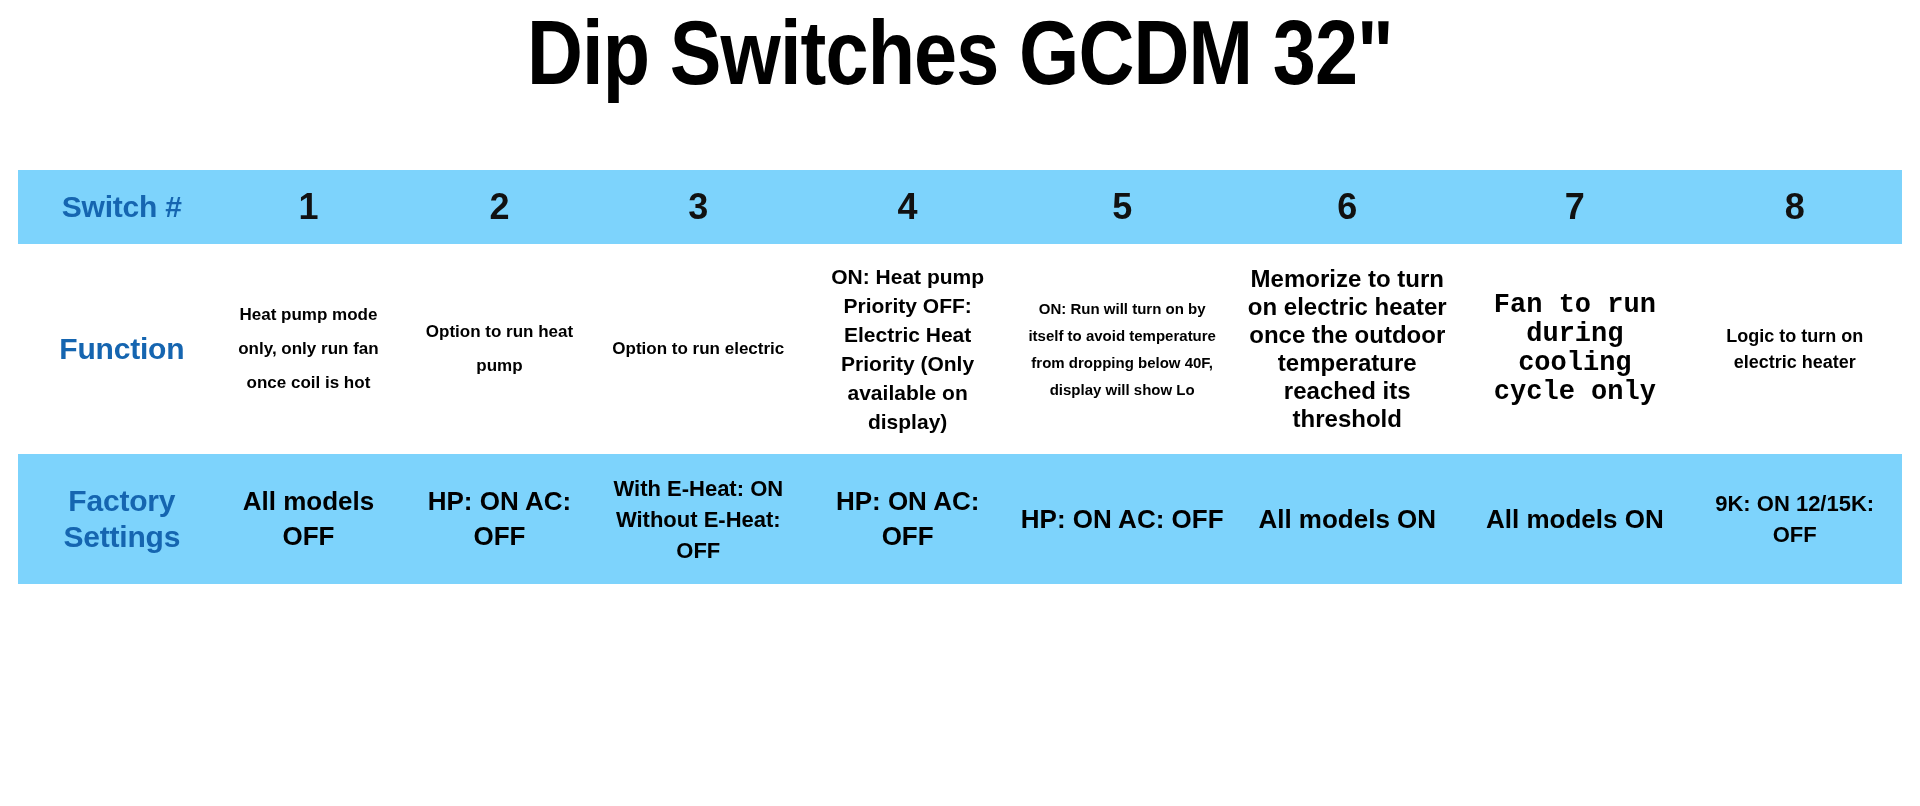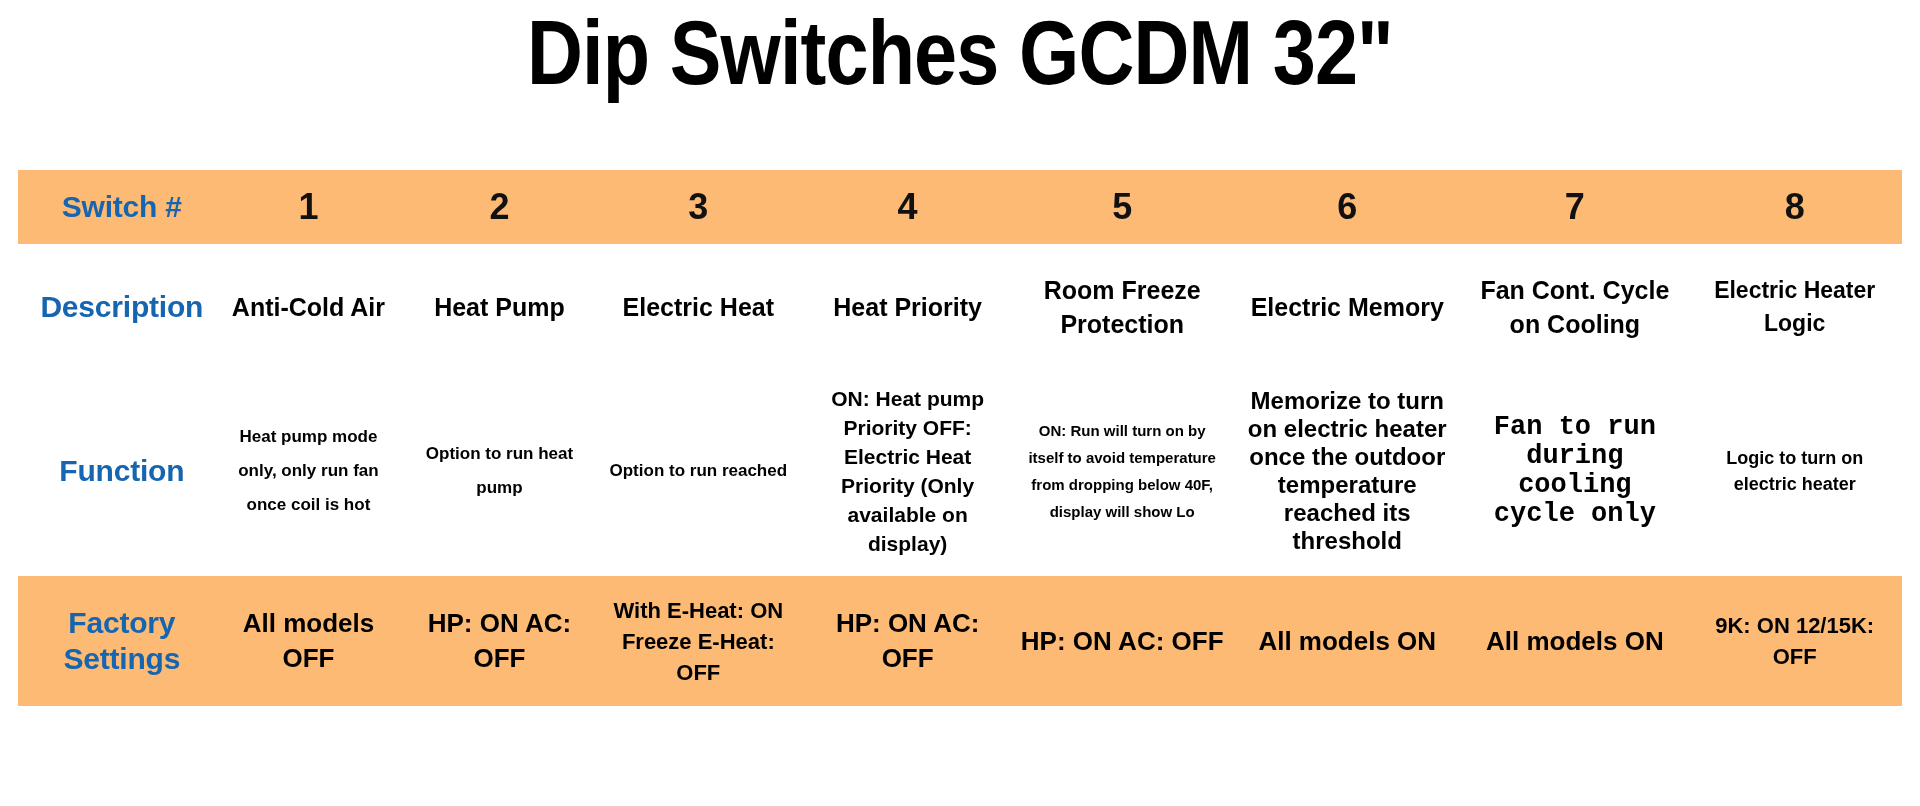--- a/index.html
+++ b/index.html
@@ -50,21 +50,21 @@
     table-layout: fixed;
   }
 
   .table td {
     padding: 0;
     vertical-align: middle;
     text-align: center;
   }
 
   .row-band {
-    background: #fdba74;
+    background: #7dd3fc;
   }
   .row-plain {
     background: #ffffff;
   }
 
   .rowlabel {
     color: #1565b0;
     font-weight: bold;
     font-size: 30px;
     line-height: 38px;
@@ -163,52 +163,41 @@
       <td class="hdr-cell">1</td>
       <td class="hdr-cell">2</td>
       <td class="hdr-cell">3</td>
       <td class="hdr-cell">4</td>
       <td class="hdr-cell">5</td>
       <td class="hdr-cell">6</td>
       <td class="hdr-cell">7</td>
       <td class="hdr-cell">8</td>
     </tr>
 
-    <tr class="row-desc row-plain">
-      <td class="rowlabel">Description</td>
-      <td class="desc-cell">Anti-Cold Air</td>
-      <td class="desc-cell">Heat Pump</td>
-      <td class="desc-cell">Electric Heat</td>
-      <td class="desc-cell">Heat Priority</td>
-      <td class="desc-cell">Room Freeze Protection</td>
-      <td class="desc-cell">Electric Memory</td>
-      <td class="desc-cell">Fan Cont. Cycle on Cooling</td>
-      <td class="desc-cell sm">Electric Heater Logic</td>
-    </tr>
 
     <tr class="row-func row-plain">
       <td class="rowlabel">Function</td>
       <td class="func-cell">Heat pump mode only, only run fan once coil is hot</td>
       <td class="func-cell">Option to run heat pump</td>
-      <td class="func-cell">Option to run reached</td>
+      <td class="func-cell">Option to run electric</td>
       <td class="func-cell s1">ON: Heat pump Priority OFF: Electric Heat Priority (Only available on display)</td>
       <td class="func-cell s2">ON: Run will turn on by itself to avoid temperature from dropping below 40F, display will show Lo</td>
       <td class="func-cell s3">Memorize to turn on electric heater once the outdoor temperature reached its threshold</td>
       <td class="func-cell s4">Fan to run during cooling cycle only</td>
       <td class="func-cell s5">Logic to turn on electric heater</td>
     </tr>
 
     <tr class="row-fact row-band">
       <td class="rowlabel rowlabel-2">
         <span>Factory</span><br>
         <span>Settings</span>
       </td>
       <td class="fact-cell">All models OFF</td>
       <td class="fact-cell">HP: ON AC: OFF</td>
-      <td class="fact-cell sm">With E-Heat: ON Freeze E-Heat: OFF</td>
+      <td class="fact-cell sm">With E-Heat: ON Without E-Heat: OFF</td>
       <td class="fact-cell">HP: ON AC: OFF</td>
       <td class="fact-cell">HP: ON AC: OFF</td>
       <td class="fact-cell">All models ON</td>
       <td class="fact-cell">All models ON</td>
       <td class="fact-cell sm">9K: ON 12/15K: OFF</td>
     </tr>
 
   </tbody>
     </table>
 </div>

